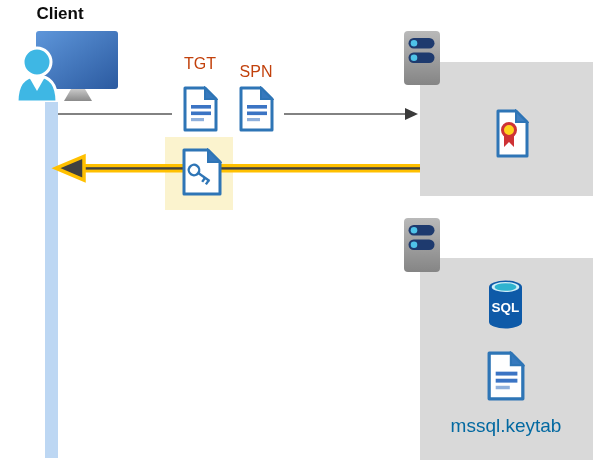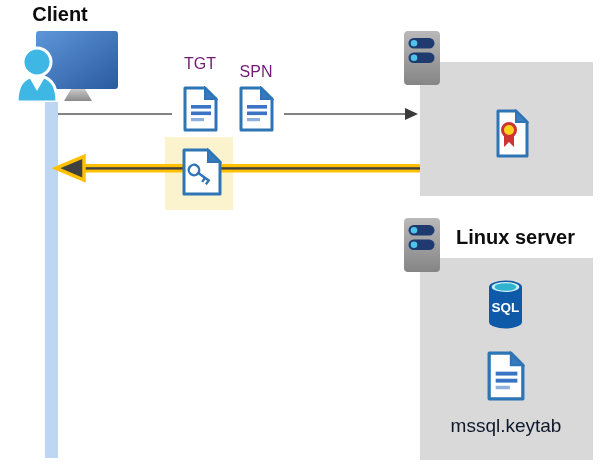--- a/index.html
+++ b/index.html
@@ -1,21 +1,21 @@
 <!DOCTYPE html>
 <html><head>
 <meta charset="utf-8">
 <style>
   html,body{margin:0;padding:0;background:#fff;font-family:"Liberation Sans",sans-serif;}
   .stage{position:relative;width:600px;height:468px;background:#fff;overflow:hidden;}
   .abs{position:absolute;} .z1{z-index:1;} .z2{z-index:2;} .z3{z-index:3;} .z4{z-index:4;}
 
-  .heading{font-weight:bold;font-size:20px;line-height:22px;color:#0d0d0d;}
-  .small-label{font-size:16px;color:#701a75;}
-  .file-label{font-size:19px;color:#0f172a;}
+  .heading{font-weight:bold;font-size:17px;line-height:22px;color:#0d0d0d;}
+  .small-label{font-size:16px;color:#c2410c;}
+  .file-label{font-size:19px;color:#0369a1;}
 
   .vbar{left:45px;top:96px;width:13px;height:362px;background:#BDD7F3;}
   .gray-box{background:#D9D9D9;}
   .dc-box{left:420px;top:62px;width:173px;height:134px;}
   .linux-box{left:420px;top:258px;width:173px;height:202px;}
   .highlight-box{left:165px;top:137px;width:68px;height:73px;background:#FBF3CE;}
 
   .doc-wrapper{background:#fff;display:flex;align-items:center;justify-content:center;}
   .arrow-layer{left:0;top:0;pointer-events:none;}
 
@@ -144,16 +144,15 @@
     <path d="M2 2 H22 L33 13 V44 H2 Z" fill="#fff" stroke="#2E75B6" stroke-width="3" stroke-linejoin="round"></path>
     <path d="M22 2 V13 H33 Z" fill="#3679BE" stroke="#2E75B6" stroke-width="2"></path>
     <rect x="8" y="19" width="20" height="3.6" fill="#3B74C4"></rect>
     <rect x="8" y="25.5" width="20" height="3.6" fill="#3B74C4"></rect>
     <rect x="8" y="32" width="13" height="3.2" fill="#8FB0DC"></rect>
   </svg>
 
   <div class="abs heading client-label z4">Client</div>
   <div class="abs small-label tgt-label z4">TGT</div>
   <div class="abs small-label spn-label z4">SPN</div>
-  <div class="abs heading linux-label z4">Linux server</div>
   <div class="abs file-label keytab-label z4">mssql.keytab</div>
 
 </div>
 
 </body></html>

